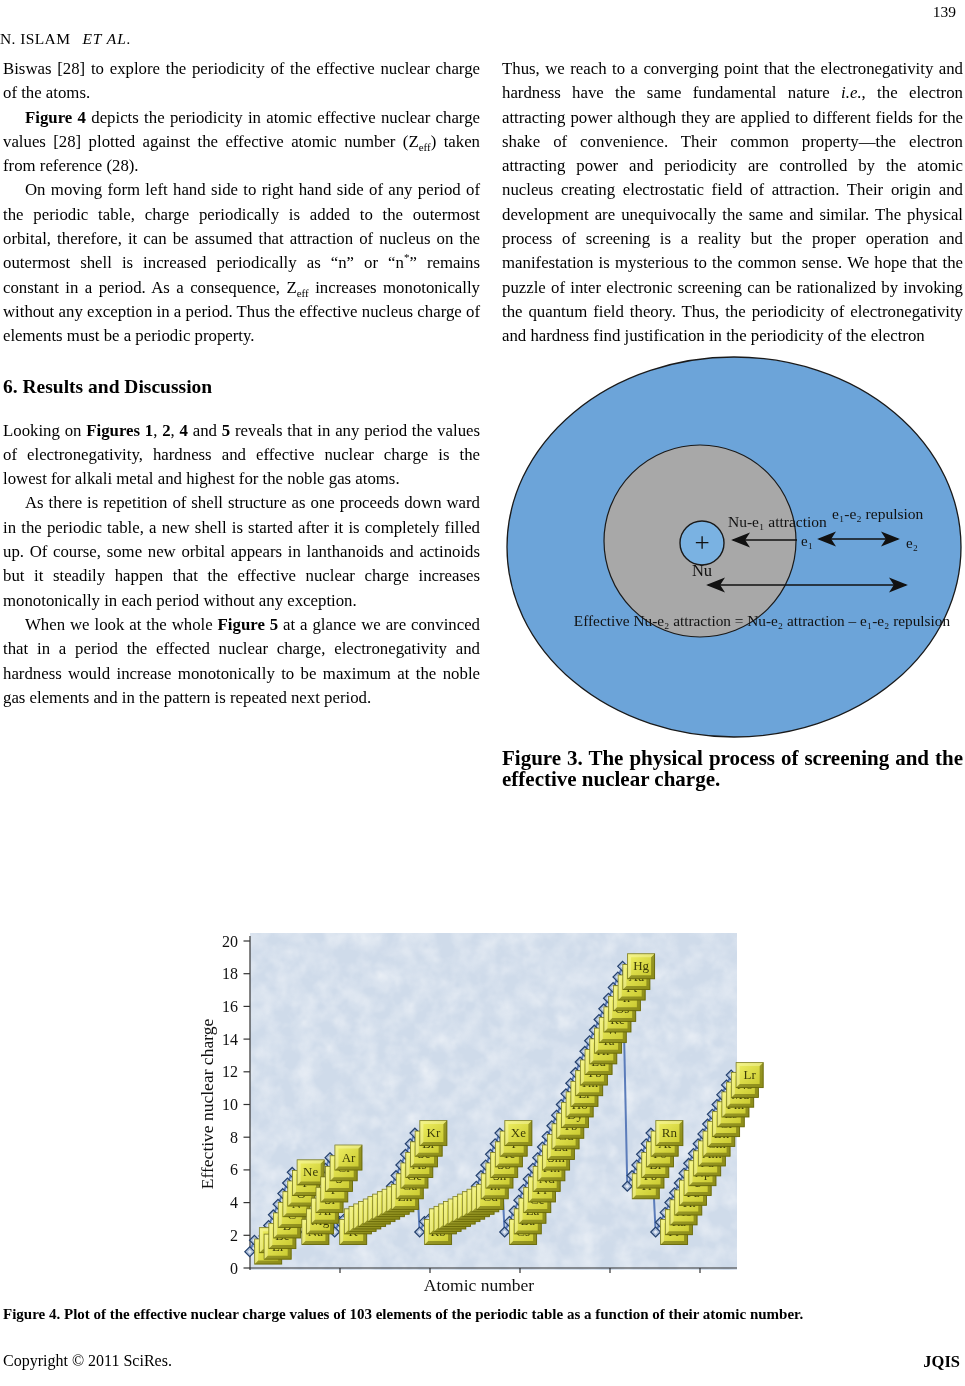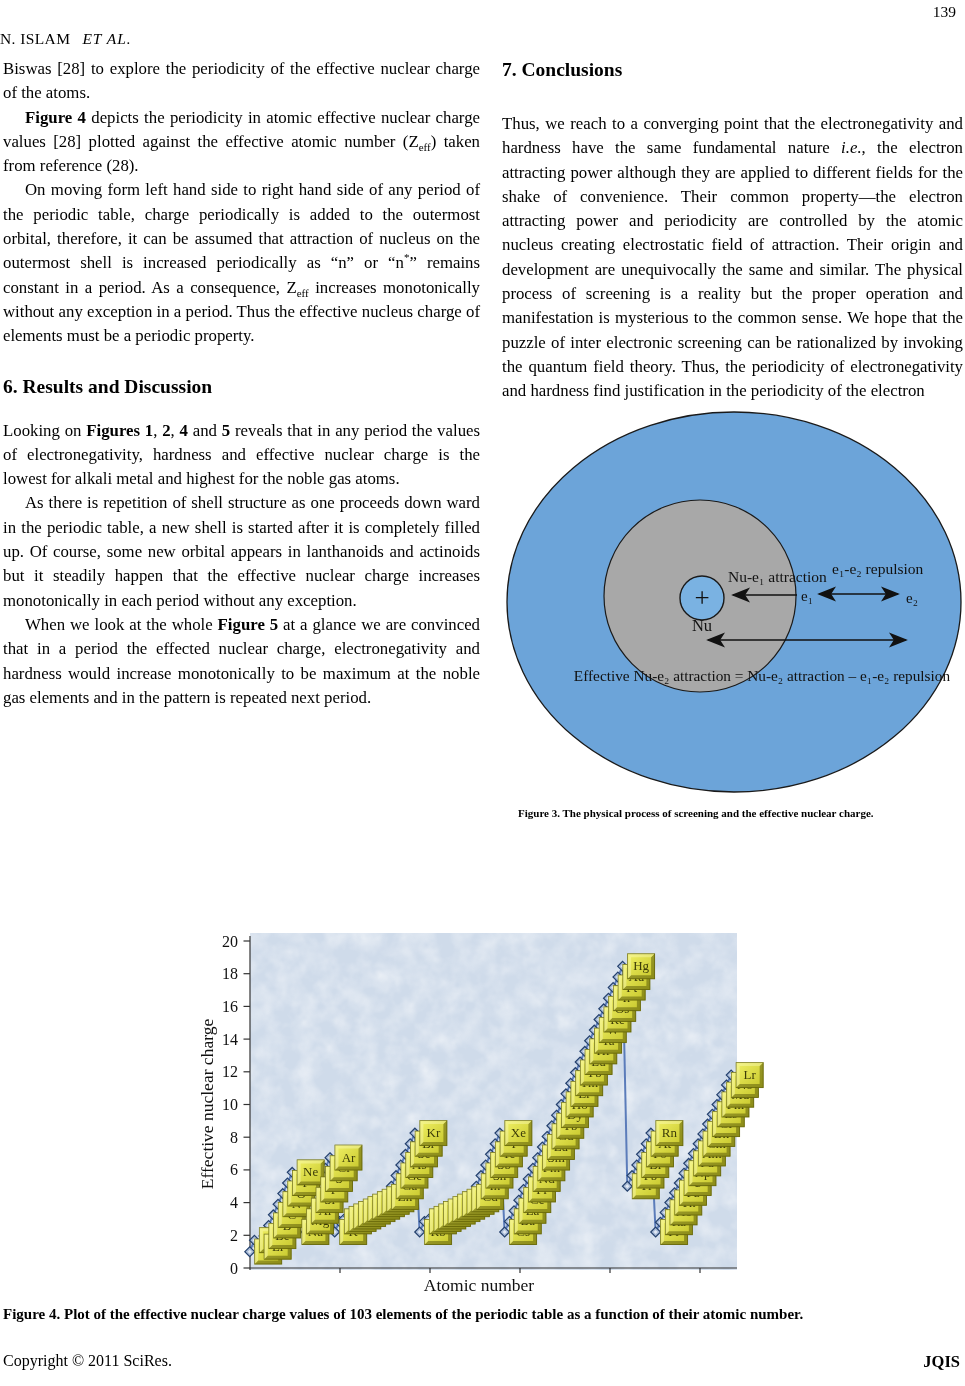--- a/index.html
+++ b/index.html
@@ -12,21 +12,21 @@
   .col{position:absolute;top:57px;font-size:16.8px;line-height:24.3px;text-align:justify;}
   .col-left{left:3px;width:477px;}
   .col-right{left:502px;width:461px;}
   .col p{margin:0;}
   .col p.indent{text-indent:22px;}
   h2{font-size:19.5px;line-height:24px;font-weight:bold;margin:26px 0 20px 0;}
   h2.first{margin-top:1px;margin-bottom:30px;}
   sub,sup{font-size:11px;line-height:0;}
   .fig3-svg{display:block;margin-top:6px;}
   .fig3-svg text{font-family:"Liberation Serif", serif;fill:#111;}
-  .fig3-caption{font-weight:bold;font-size:11px;line-height:21px;text-align:justify;margin-top:9px;margin-left:16px;}
+  .fig3-caption{font-weight:bold;font-size:21px;line-height:21px;text-align:justify;margin-top:9px;}
   .fig4{position:absolute;left:197px;top:928px;width:570px;height:372px;}
   .fig4 svg{display:block;}
   .fig4 svg text{font-family:"Liberation Serif", serif;}
   .fig4-caption{position:absolute;left:3px;top:1306px;width:959px;font-weight:bold;
         font-size:15px;white-space:nowrap;}
   .footer-left{position:absolute;left:3px;top:1352px;font-size:16px;text-align:right;}
   .footer-right{position:absolute;right:5px;top:1352px;font-size:16.5px;
         font-weight:bold;}
 </style>
 </head>
@@ -43,21 +43,20 @@
     <p>Biswas [28] to explore the periodicity of the effective nuclear charge of the atoms.</p>
     <p class="indent"><b>Figure 4</b> depicts the periodicity in atomic effective nuclear charge values [28] plotted against the effective atomic number (Z<sub>eff</sub>) taken from reference (28).</p>
     <p class="indent">On moving form left hand side to right hand side of any period of the periodic table, charge periodically is added to the outermost orbital, therefore, it can be assumed that attraction of nucleus on the outermost shell is increased periodically as “n” or “n<sup>*</sup>” remains constant in a period. As a consequence, Z<sub>eff</sub> increases monotonically without any exception in a period. Thus the effective nucleus charge of elements must be a periodic property.</p>
     <h2>6. Results and Discussion</h2>
     <p>Looking on <b>Figures 1</b>, <b>2</b>, <b>4</b> and <b>5</b> reveals that in any period the values of electronegativity, hardness and effective nuclear charge is the lowest for alkali metal and highest for the noble gas atoms.</p>
     <p class="indent">As there is repetition of shell structure as one proceeds down ward in the periodic table, a new shell is started after it is completely filled up. Of course, some new orbital appears in lanthanoids and actinoids but it steadily happen that the effective nuclear charge increases monotonically in each period without any exception.</p>
     <p class="indent">When we look at the whole <b>Figure 5</b> at a glance we are convinced that in a period the effected nuclear charge, electronegativity and hardness would increase monotonically to be maximum at the noble gas elements and in the pattern is repeated next period.</p>
   </div>
 
   <div class="col col-right">
-    <h2 class="first">7. Conclusions</h2>
     <p>Thus, we reach to a converging point that the electronegativity and hardness have the same fundamental nature <i>i.e.</i>, the electron attracting power although they are applied to different fields for the shake of convenience. Their common property—the electron attracting power and periodicity are controlled by the atomic nucleus creating electrostatic field of attraction. Their origin and development are unequivocally the same and similar. The physical process of screening is a reality but the proper operation and manifestation is mysterious to the common sense. We hope that the puzzle of inter electronic screening can be rationalized by invoking the quantum field theory. Thus, the periodicity of electronegativity and hardness find justification in the periodicity of the electron</p>
 
     <svg class="fig3-svg" width="461" height="384" viewBox="0 0 461 384">
       <defs>
         <marker id="arr" viewBox="0 0 10 8" refX="9" refY="4" markerWidth="12" markerHeight="9.5" orient="auto-start-reverse">
           <path d="M0,0 L10,4 L0,8 L2.6,4 Z" fill="#111"></path>
         </marker>
       </defs>
       <ellipse cx="232" cy="192" rx="227" ry="190" fill="#6ca4d9" stroke="#1a1a1a" stroke-width="1.3"></ellipse>
       <circle cx="198" cy="186" r="96" fill="#a8a8a8" stroke="#1a1a1a" stroke-width="1.2"></circle>

